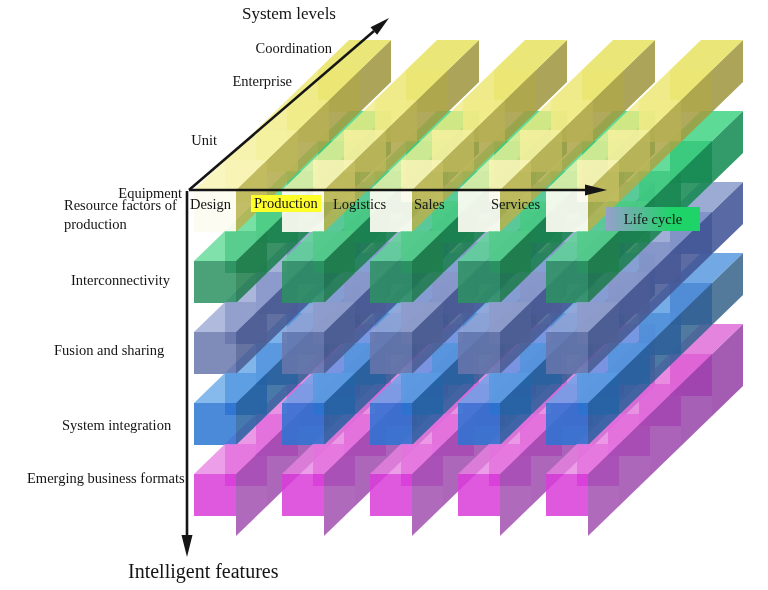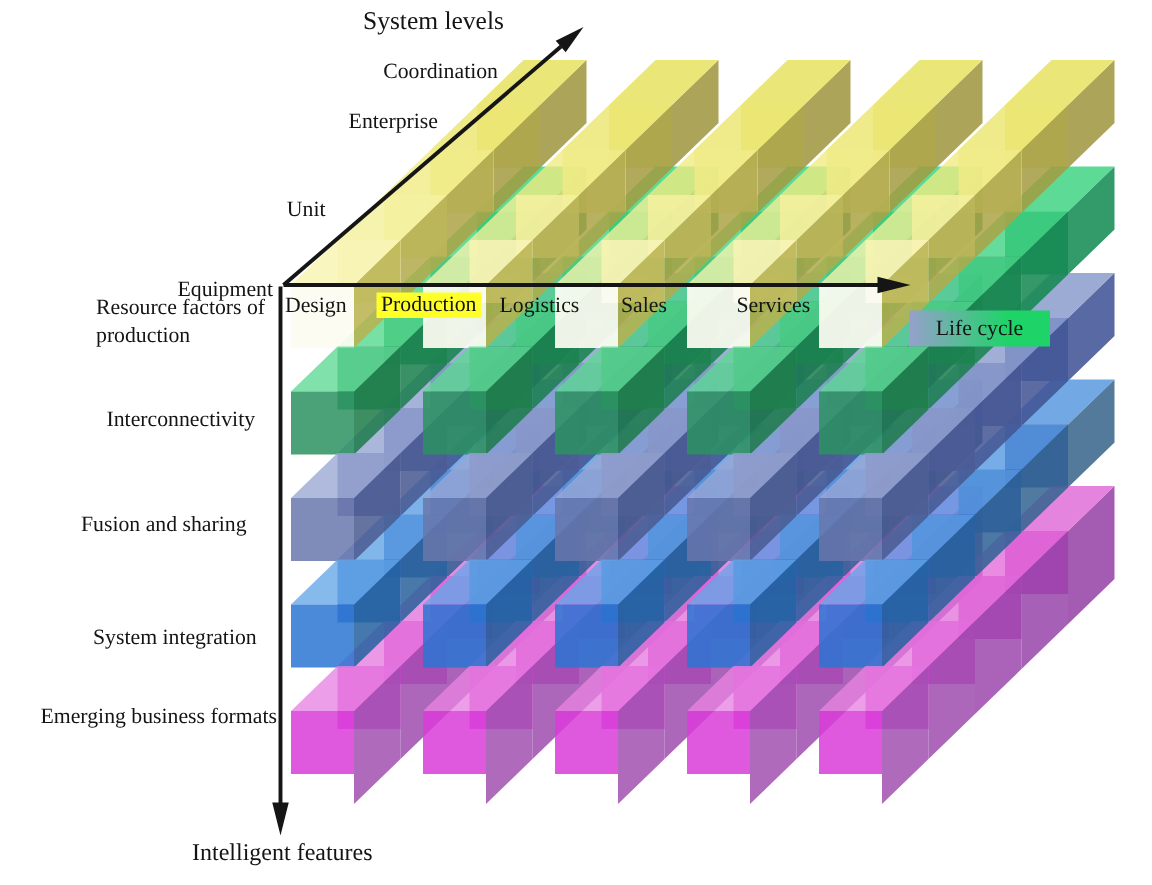--- a/index.html
+++ b/index.html
@@ -5,21 +5,21 @@
   html,body{margin:0;padding:0;background:#ffffff;}
   .stage-wrap{
     position:relative;width:768px;height:590px;background:#ffffff;overflow:hidden;
     font-family:Liberation Serif, serif;color:#141414;
   }
   svg{position:absolute;left:0;top:0;}
   .lab{position:absolute;font-size:14.5px;white-space:nowrap;line-height:17px;}
   .lab.right{text-align:right;}
   .lab.wrap{white-space:normal;line-height:19px;}
   .axis-title{position:absolute;font-size:17px;white-space:nowrap;}
-  .axis-title.small{font-size:16px;text-align:right;}
+  .axis-title.small{font-size:20px;text-align:right;}
   .hl-stage{padding:0 3px;}
   .lc-title{position:absolute;font-size:14.5px;text-align:center;}
 </style>
 </head>
 <body>
 
 <div class="stage-wrap">
 
   <svg id="lattice" width="768" height="590">
     <g>

